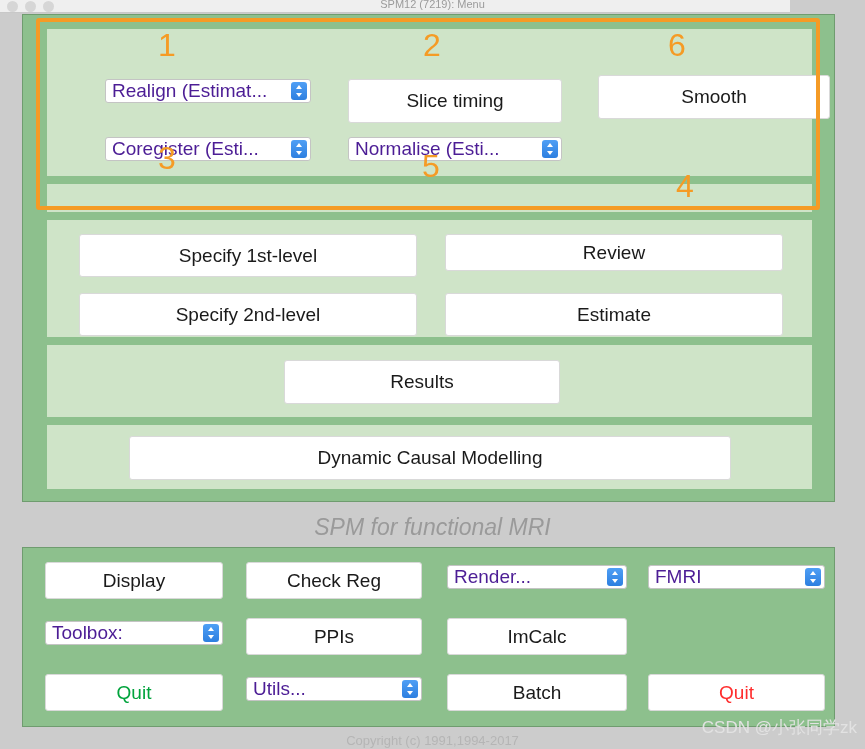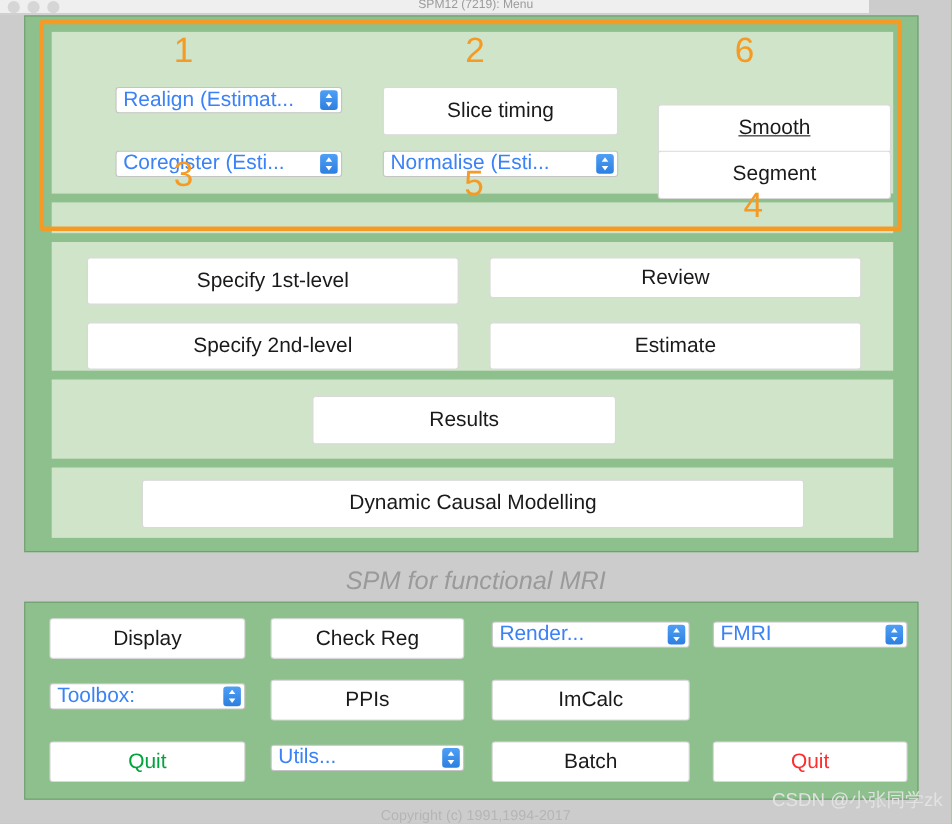--- a/index.html
+++ b/index.html
@@ -90,21 +90,21 @@
     display: flex;
     align-items: center;
     cursor: pointer;
     user-select: none;
     overflow: hidden;
   }
   .popup .ptext {
     flex: 1;
     padding-left: 6px;
     font-size: 19px;
-    color: #3b82f6;
+    color: #4c1d95;
     white-space: nowrap;
     overflow: hidden;
   }
   .popup .parrow {
     width: 16px;
     height: 18px;
     margin-right: 3px;
     flex: none;
     background: linear-gradient(#4f9ff5, #2d7fe0);
     border-radius: 3px;
@@ -199,33 +199,32 @@
 <div class="outer-green">
 
   <div class="panel panel-preproc">
     <div class="popup" style="left:58px;  top:50px;  width:206px; height:24px;">
       <span class="ptext">Realign (Estimat...</span>
       <span class="parrow"></span>
     </div>
 
     <div class="btn" style="left:301px; top:50px;  width:214px; height:44px;">Slice timing</div>
 
-    <div class="btn" style="left:551px; top:66px;  width:212px; height:44px;text-decoration:underline;">Smooth</div>
+    <div class="btn" style="left:551px; top:46px;  width:232px; height:44px;">Smooth</div>
 
     <div class="popup" style="left:58px;  top:108px; width:206px; height:24px;">
       <span class="ptext">Coregister (Esti...</span>
       <span class="parrow"></span>
     </div>
 
     <div class="popup" style="left:301px; top:108px; width:214px; height:24px;">
       <span class="ptext">Normalise (Esti...</span>
       <span class="parrow"></span>
     </div>
 
-    <div class="btn" style="left:551px; top:108px; width:212px; height:44px;">Segment</div>
   </div>
 
   <div class="panel panel-strip"></div>
 
   <div class="panel panel-stats">
     <div class="btn" style="left:32px;  top:14px; width:338px; height:43px;">Specify 1st-level</div>
     <div class="btn" style="left:398px; top:14px; width:338px; height:37px;">Review</div>
     <div class="btn" style="left:32px;  top:73px; width:338px; height:43px;">Specify 2nd-level</div>
     <div class="btn" style="left:398px; top:73px; width:338px; height:43px;">Estimate</div>
   </div>

